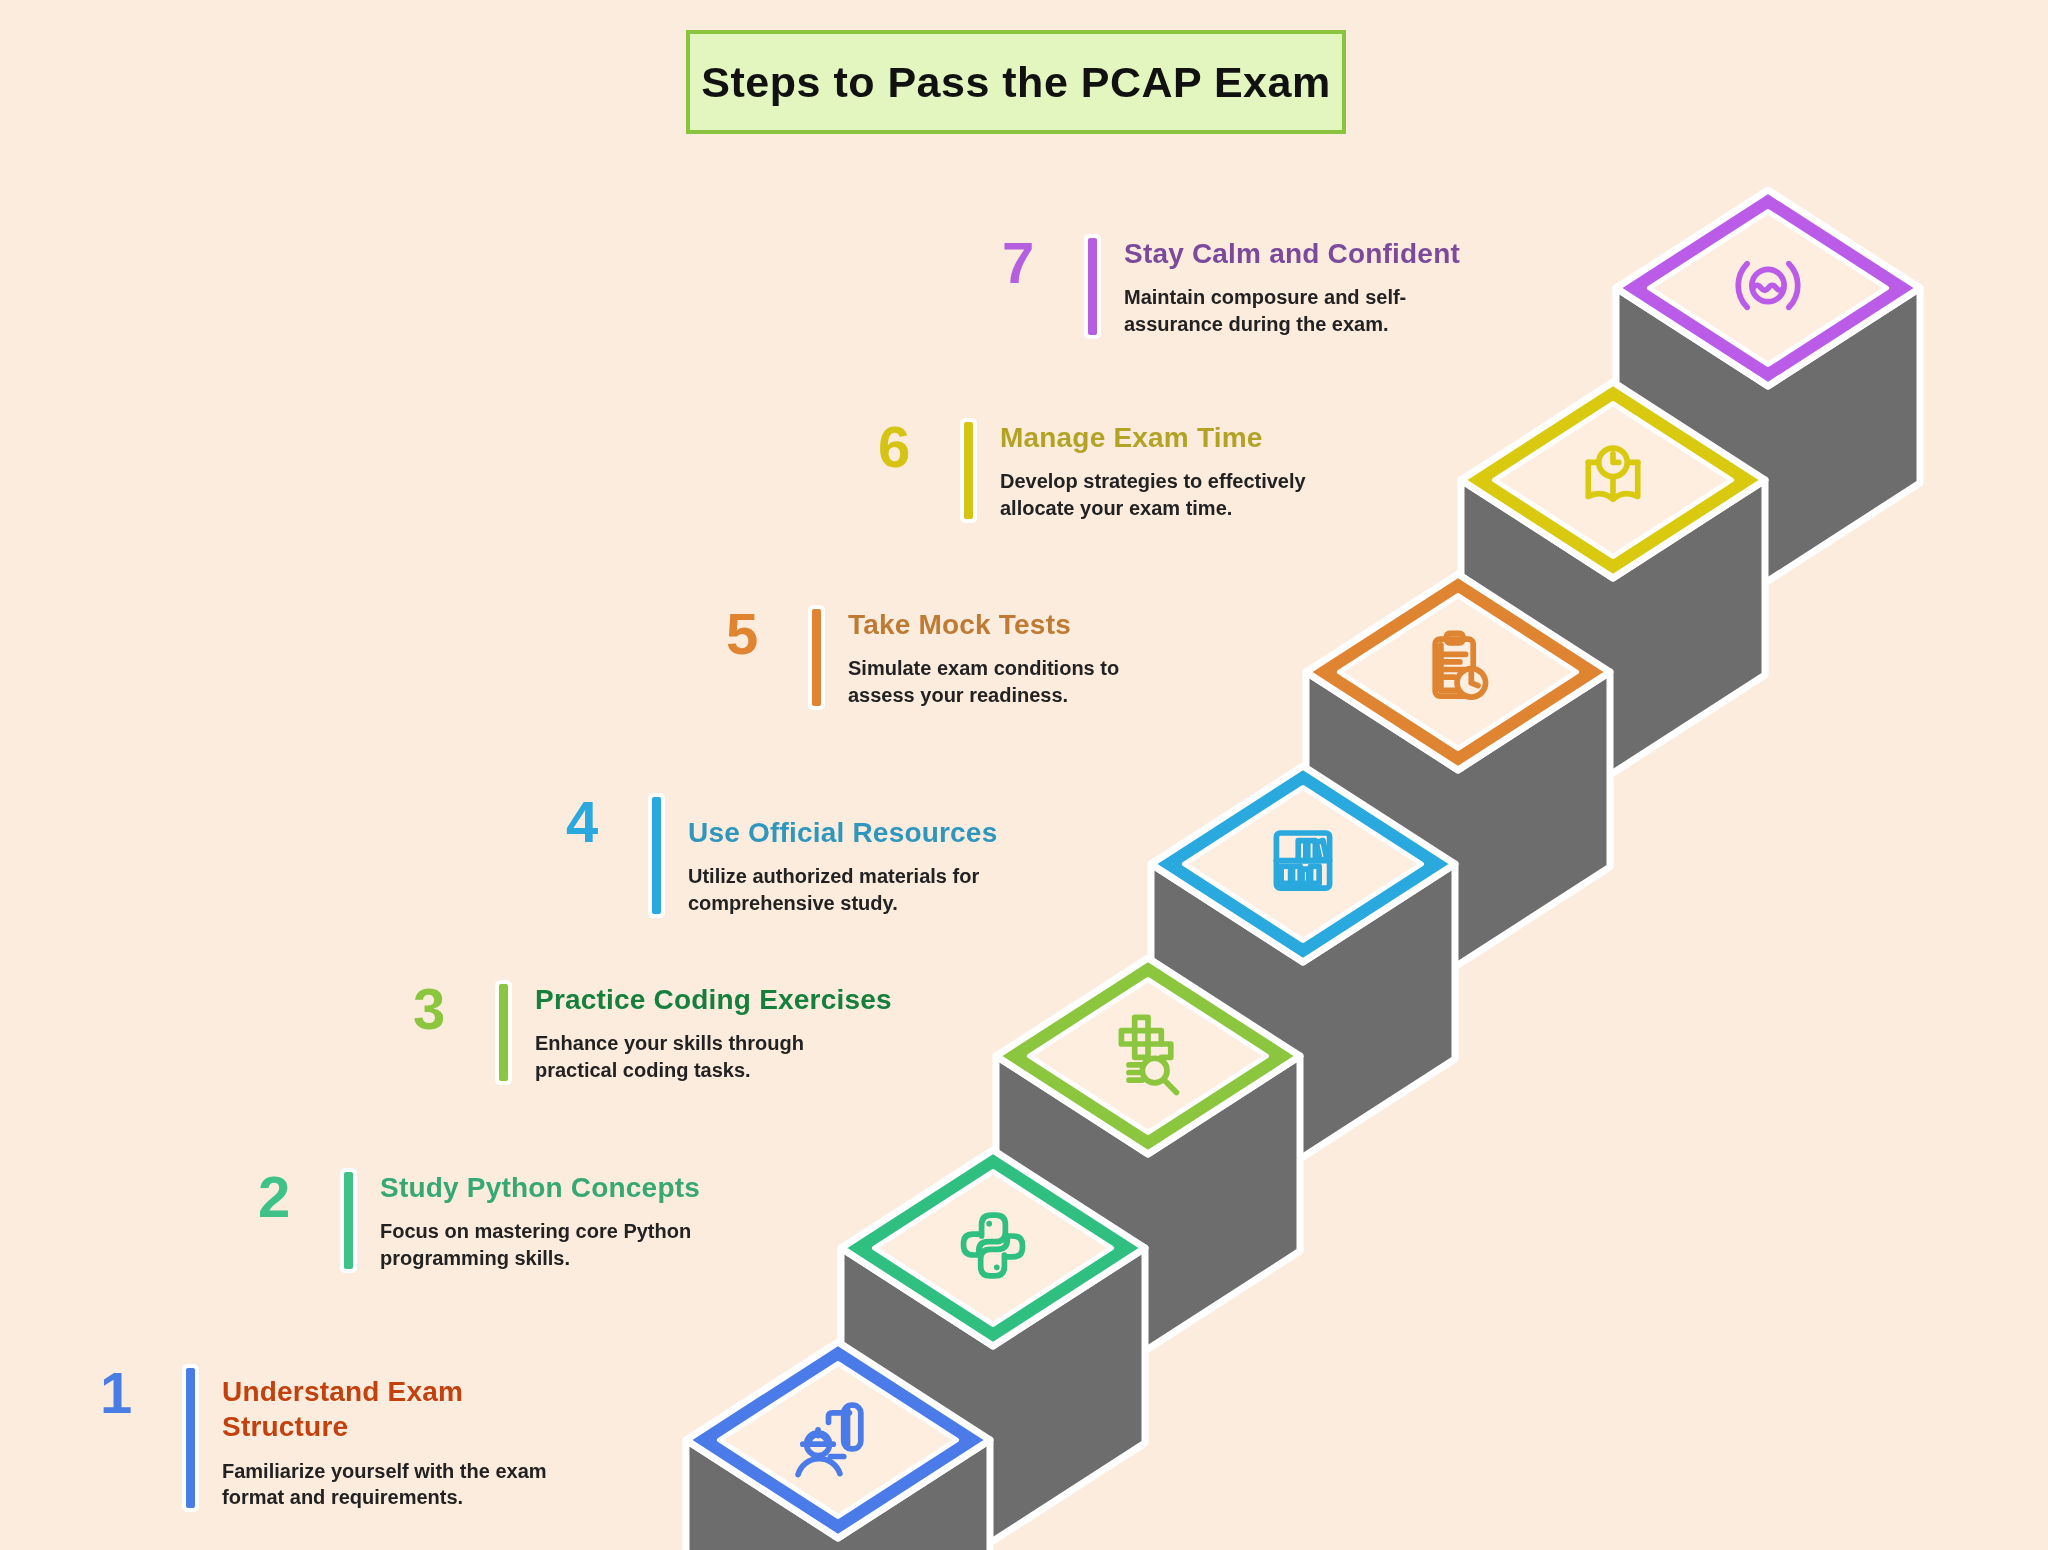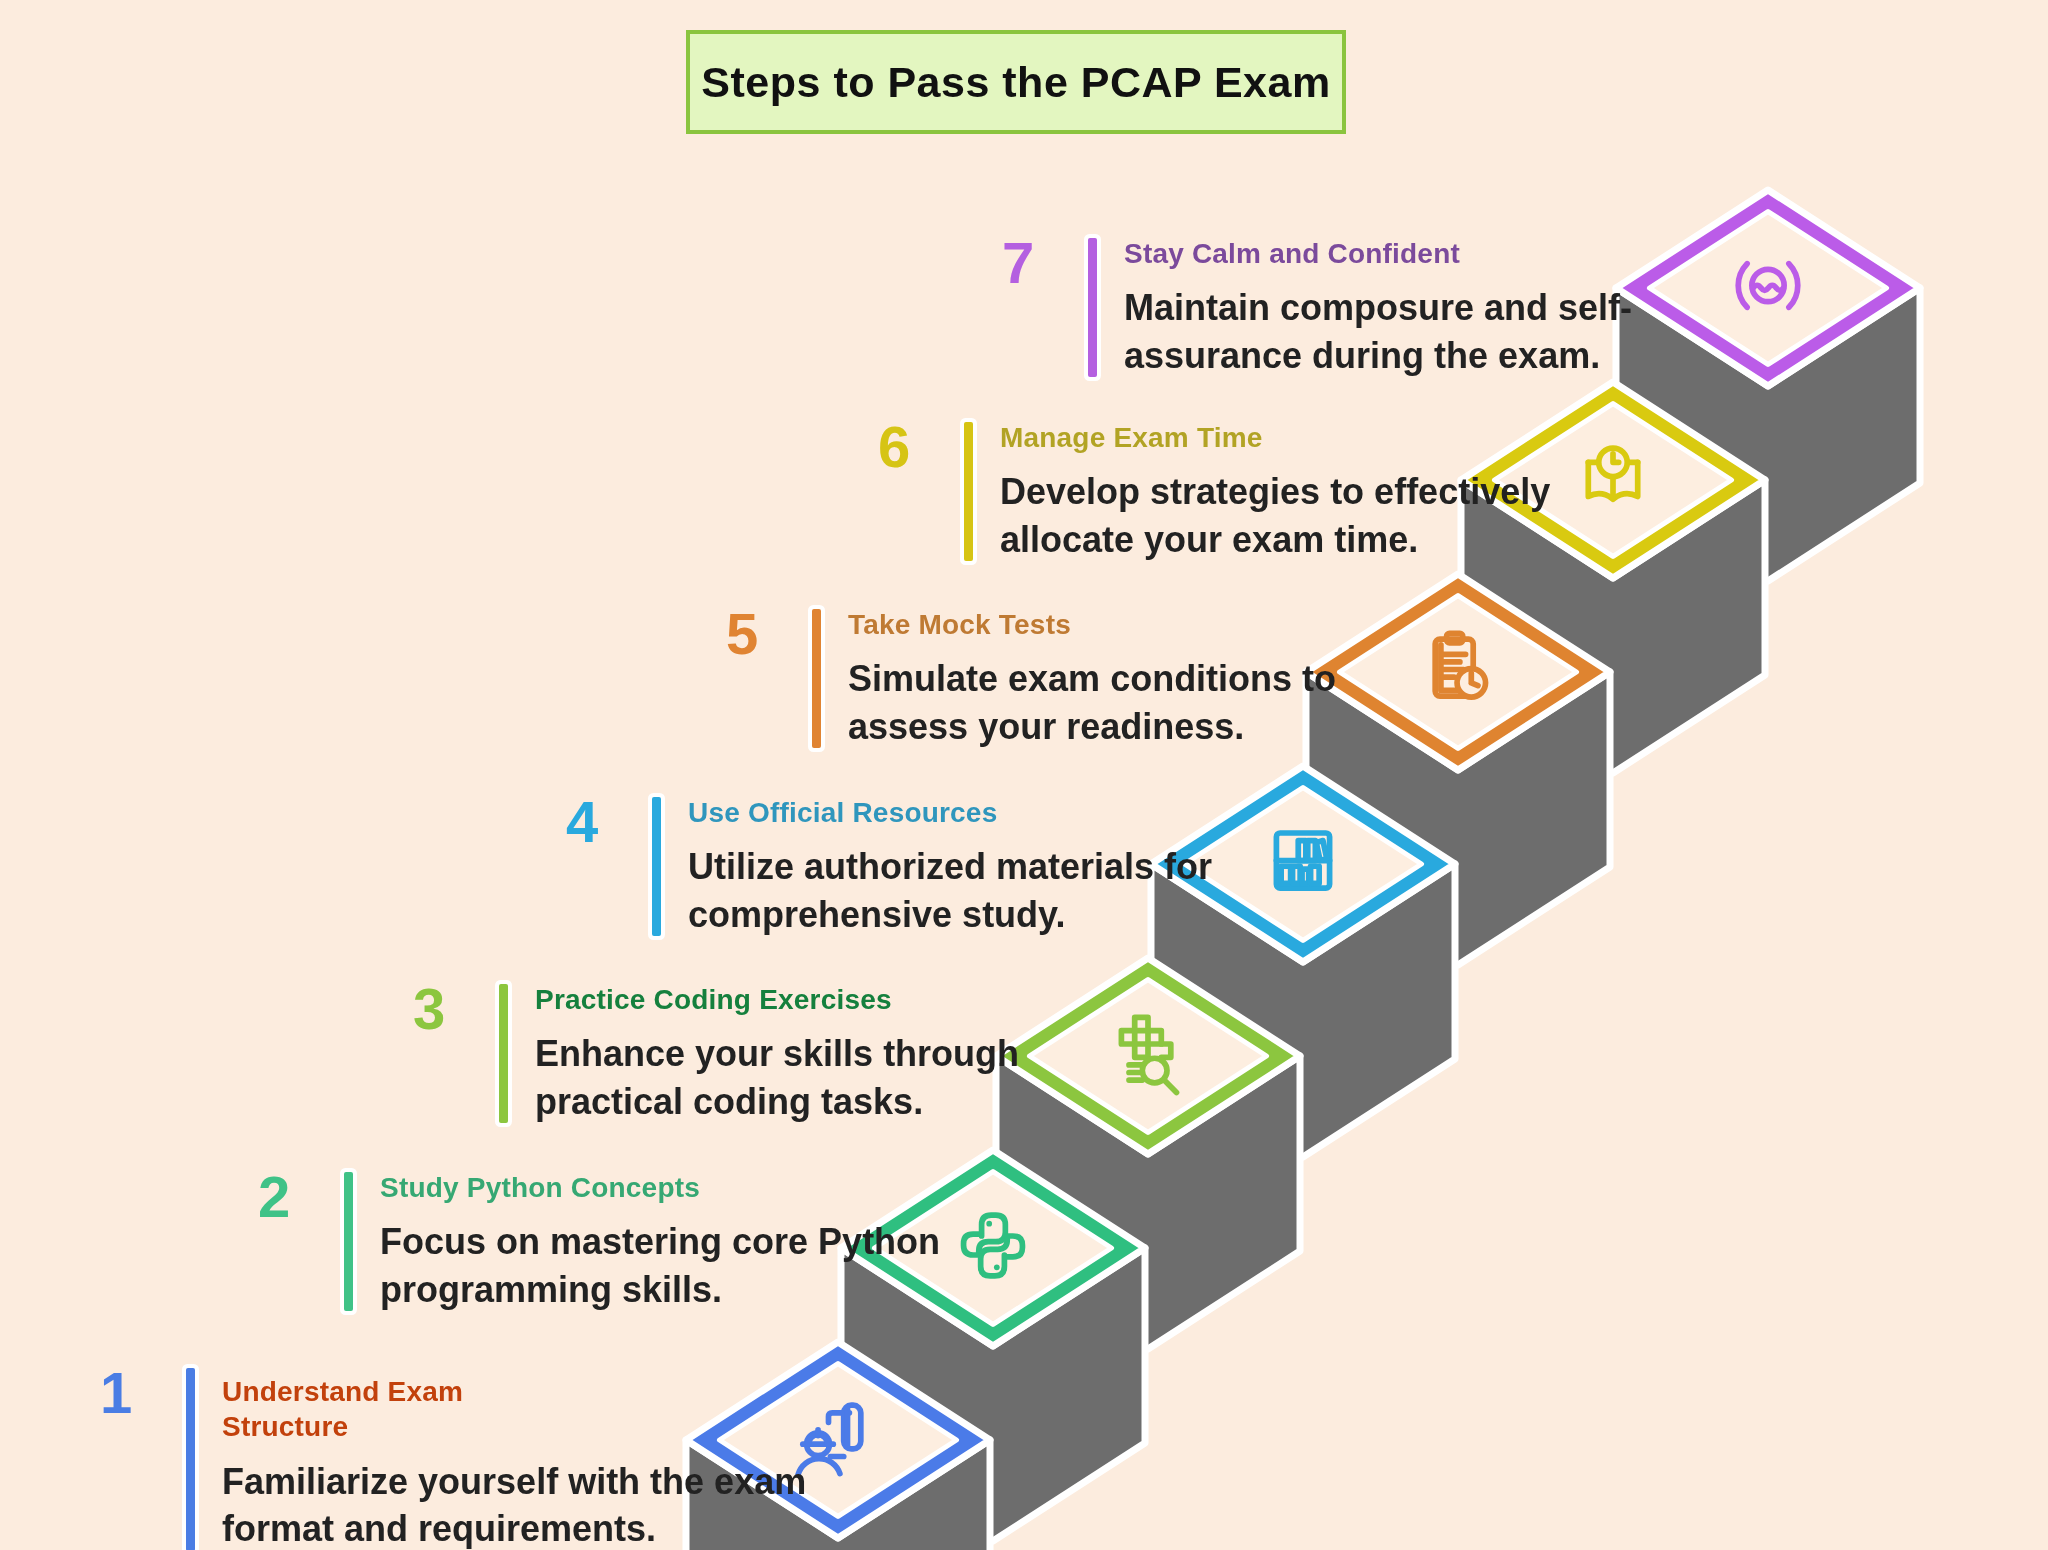--- a/index.html
+++ b/index.html
@@ -12,21 +12,21 @@
     box-sizing:border-box;border:4px solid #8ac43e;background:#e3f6c0;
     display:flex;align-items:center;justify-content:center;
     font-size:43px;font-weight:bold;color:#111;letter-spacing:.5px;
   }
   #stairs{position:absolute;left:0;top:0;}
   #labels{position:absolute;left:0;top:0;width:100%;height:100%;}
   .step-block{position:absolute;display:flex;align-items:flex-start;}
   .num{width:86px;font-size:58px;font-weight:bold;line-height:1.0;margin-top:-2px;}
   .bar{width:9px;border-radius:2px;box-shadow:0 0 0 4px #fff;align-self:stretch;margin:2px 27px 2px 0;}
   .step-title{font-size:28px;font-weight:bold;line-height:1.26;letter-spacing:.2px;}
-  .step-desc{margin-top:13px;font-size:36px;font-weight:bold;color:#222;line-height:1.32;}
+  .step-desc{margin-top:13px;font-size:20px;font-weight:bold;color:#222;line-height:1.32;}
   .line{white-space:nowrap;}
 </style>
 </head>
 <body>
 
 <div class="stage">
   <div class="title-box">
     <span>Steps to Pass the PCAP Exam</span>
   </div>
   <div id="stairs"><svg width="2048" height="1550" viewBox="0 0 2048 1550">
@@ -151,21 +151,21 @@
       <div class="step-desc">
             <div class="line">Enhance your skills through</div>
             <div class="line">practical coding tasks.</div>
           </div>
     </div>
   </div>
   <div class="step-block" style="left:566px;top:795px;">
     <div class="num" style="color:#29a9de;">4</div>
     <div class="bar" style="background:#29a9de;"></div>
     <div class="texts">
-      <div class="step-title" style="color:#2f96bd;">
+      <div class="step-title" style="color:#2f96bd;margin-top:20px;">
             <div class="line">Use Official Resources</div>
           </div>
       <div class="step-desc">
             <div class="line">Utilize authorized materials for</div>
             <div class="line">comprehensive study.</div>
           </div>
     </div>
   </div>
   <div class="step-block" style="left:726px;top:607px;">
     <div class="num" style="color:#e08432;">5</div>

